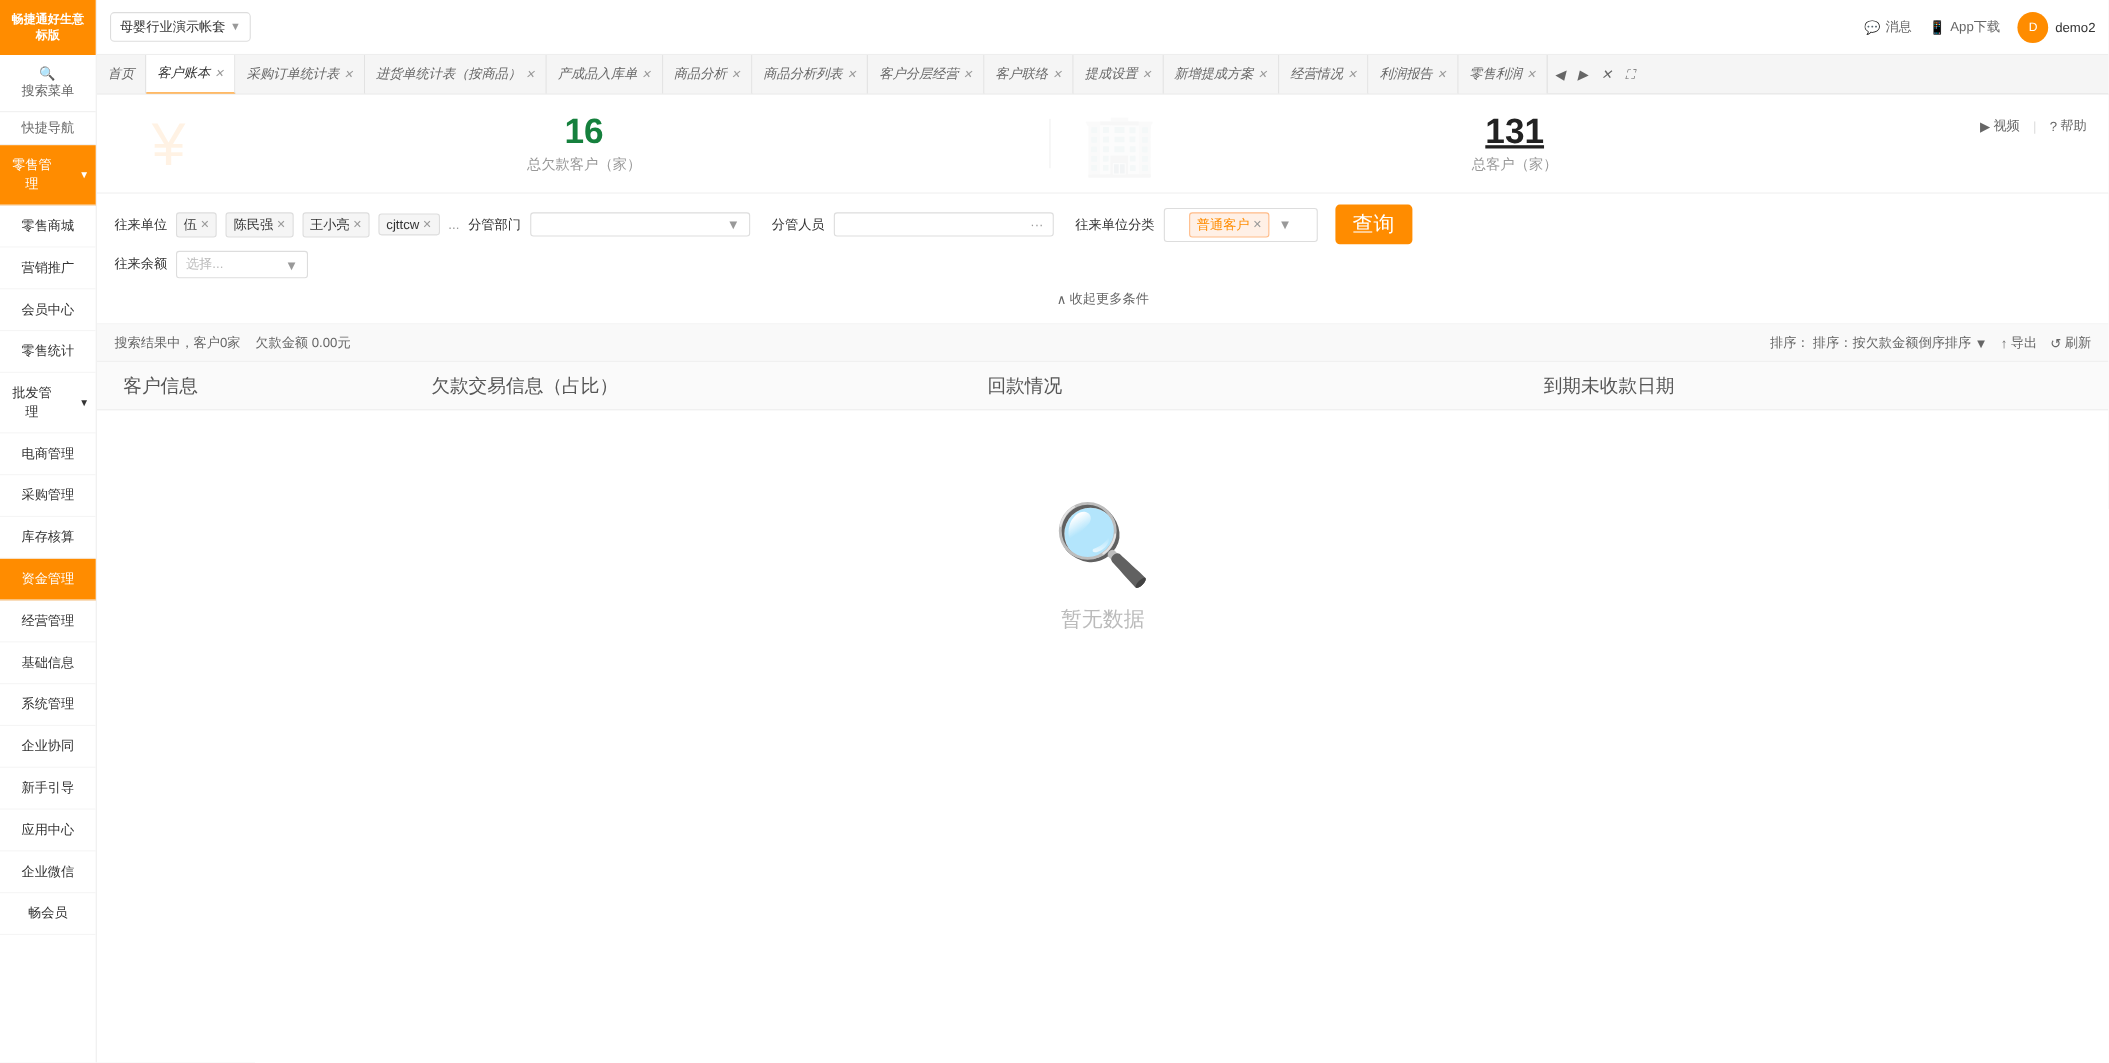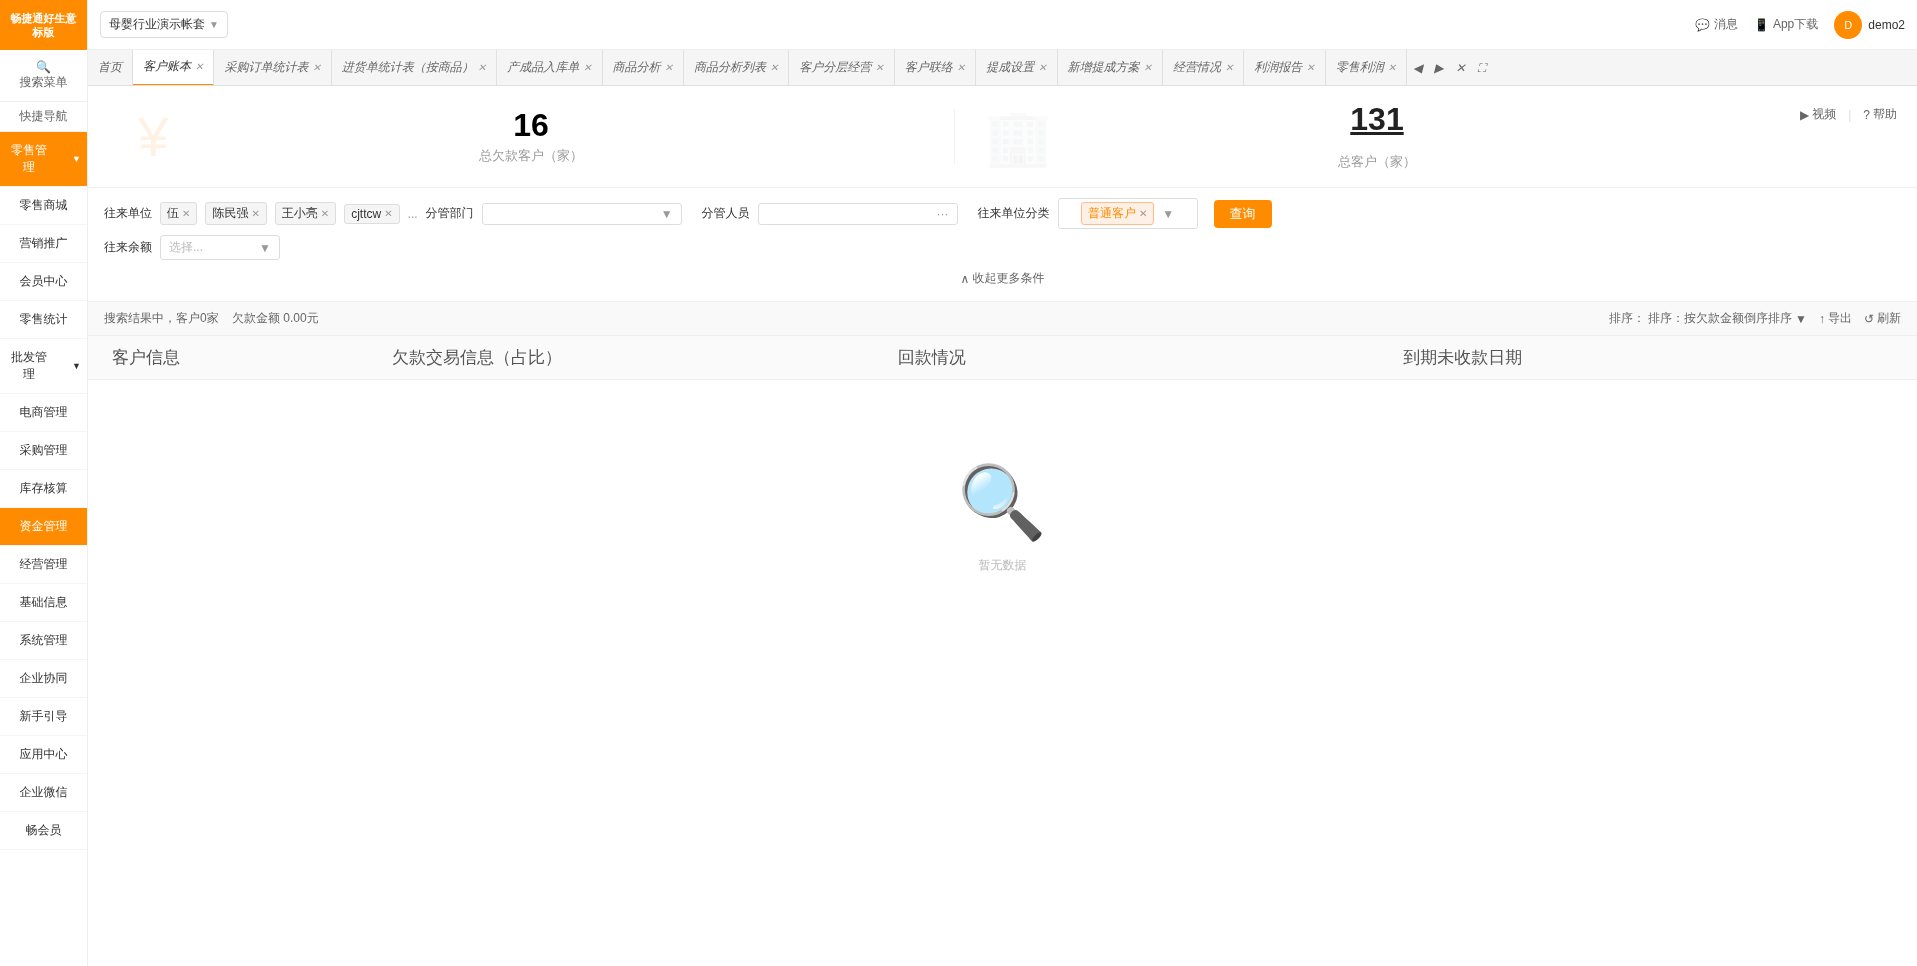--- a/index.html
+++ b/index.html
@@ -37,21 +37,21 @@
 
     
     .content { flex: 1; overflow-y: auto; background: #fff; }
 
     
     .stats-row { display: flex; background: #fff; border-bottom: 1px solid #f0f0f0; padding: 16px 20px; align-items: center; position: relative; min-height: 90px; }
     .stat-block { flex: 1; display: flex; flex-direction: column; align-items: center; justify-content: center; position: relative; }
     .stat-block + .stat-block::before { content: ''; position: absolute; left: 0; top: 10%; height: 80%; width: 1px; background: #f0f0f0; }
     .stat-number { font-size: 32px; font-weight: bold; color: #ff4444; line-height: 1.1; }
     .stat-number.black { color: #222; text-decoration: underline; }
-    .stat-number.red { color: #000000; }
+    .stat-number.red { color: #15803d; }
     .stat-label { font-size: 13px; color: #999; margin-top: 4px; }
     .video-help { margin-left: auto; display: flex; gap: 12px; align-items: center; font-size: 12px; color: #666; cursor: pointer; align-self: flex-start; padding-top: 4px; }
 
     
     .filter-area { background: #fff; padding: 10px 16px; border-bottom: 1px solid #f0f0f0; }
     .filter-row { display: flex; align-items: center; gap: 8px; margin-bottom: 6px; flex-wrap: wrap; }
     .filter-label { font-size: 12px; color: #333; white-space: nowrap; }
     .filter-tag { display: inline-flex; align-items: center; gap: 3px; background: #f5f5f5; border: 1px solid #ddd; border-radius: 3px; padding: 2px 6px; font-size: 12px; color: #333; }
     .filter-tag-close { color: #999; cursor: pointer; font-size: 10px; }
     .filter-select { display: inline-flex; align-items: center; gap: 4px; border: 1px solid #ddd; border-radius: 3px; padding: 3px 8px; font-size: 12px; color: #999; background: #fff; cursor: pointer; min-width: 120px; }
@@ -64,21 +64,21 @@
     .result-bar { display: flex; align-items: center; padding: 8px 16px; background: #f9f9f9; border-bottom: 1px solid #eee; font-size: 12px; color: #666; }
     .result-bar .result-text { flex: 1; }
     .result-bar .result-actions { display: flex; align-items: center; gap: 12px; }
     .sort-select { display: flex; align-items: center; gap: 3px; font-size: 12px; color: #666; cursor: pointer; }
     .action-btn { display: flex; align-items: center; gap: 3px; font-size: 12px; color: #666; cursor: pointer; }
     .table-header { display: grid; grid-template-columns: 280px 1fr 1fr 1fr; border-bottom: 1px solid #eee; background: #fafafa; padding: 10px 16px; font-size: 17px; color: #555; font-weight: 500; }
     .table-header-cell { padding: 0 8px; }
 
     
     .empty-state { display: flex; flex-direction: column; align-items: center; justify-content: center; padding: 80px 20px; color: #bbb; }
-    .empty-text { font-size: 12px; color: #bbb; }
+    .empty-text { font-size: 19px; color: #bbb; }
   </style>
 </head>
 <body>
 
 <div class="sidebar">
   <div class="sidebar-logo">
     <div class="sidebar-logo-text">
       <div>畅捷通好生意</div>
       <div>标版</div>
     </div>
@@ -208,21 +208,21 @@
 
     <div class="stats-row">
 
       <div class="stat-block" style="position:relative;">
         <div style="position:absolute;left:30px;top:50%;transform:translateY(-50%);opacity:0.1;font-size:55px;color:#ff8c00;">¥</div>
         <div class="stat-number red">16</div>
         <div class="stat-label">总欠款客户（家）</div>
       </div>
 
 
-      <div class="stat-block" style="position:relative;gap:12px;">
+      <div class="stat-block" style="position:relative;">
         <div style="position:absolute;left:30px;top:50%;transform:translateY(-50%);opacity:0.07;font-size:55px;color:#4499cc;">🏢</div>
         <div class="stat-number black">131</div>
         <div class="stat-label">总客户（家）</div>
       </div>
 
       <div class="video-help">
         <div style="display:flex;align-items:center;gap:3px;font-size:12px;color:#666;">
           <span>▶</span>
           <span>视频</span>
         </div>
@@ -270,21 +270,21 @@
 
         <span class="filter-label" style="margin-left:12px;">往来单位分类</span>
         <div class="filter-select" style="min-width:140px;justify-content:center;">
           <div class="filter-tag-selected">
             <span>普通客户</span>
             <span class="filter-tag-close">✕</span>
           </div>
           <span style="margin-left:4px;">▼</span>
         </div>
 
-        <button style="background:#ff8c00;color:#fff;border:none;border-radius:4px;padding:5px 16px;font-size:13px;cursor:pointer;margin-left:8px;">查询</button>
+        <button style="background:#ff8c00;color:#fff;border:none;border-radius:4px;padding:5px 16px;font-size:19px;cursor:pointer;margin-left:8px;">查询</button>
       </div>
 
       <div class="filter-row">
         <span class="filter-label">往来余额</span>
         <div class="filter-select" style="min-width:120px;">
           <span style="color:#bbb;flex:1;">选择...</span>
           <span>▼</span>
         </div>
       </div>
 

